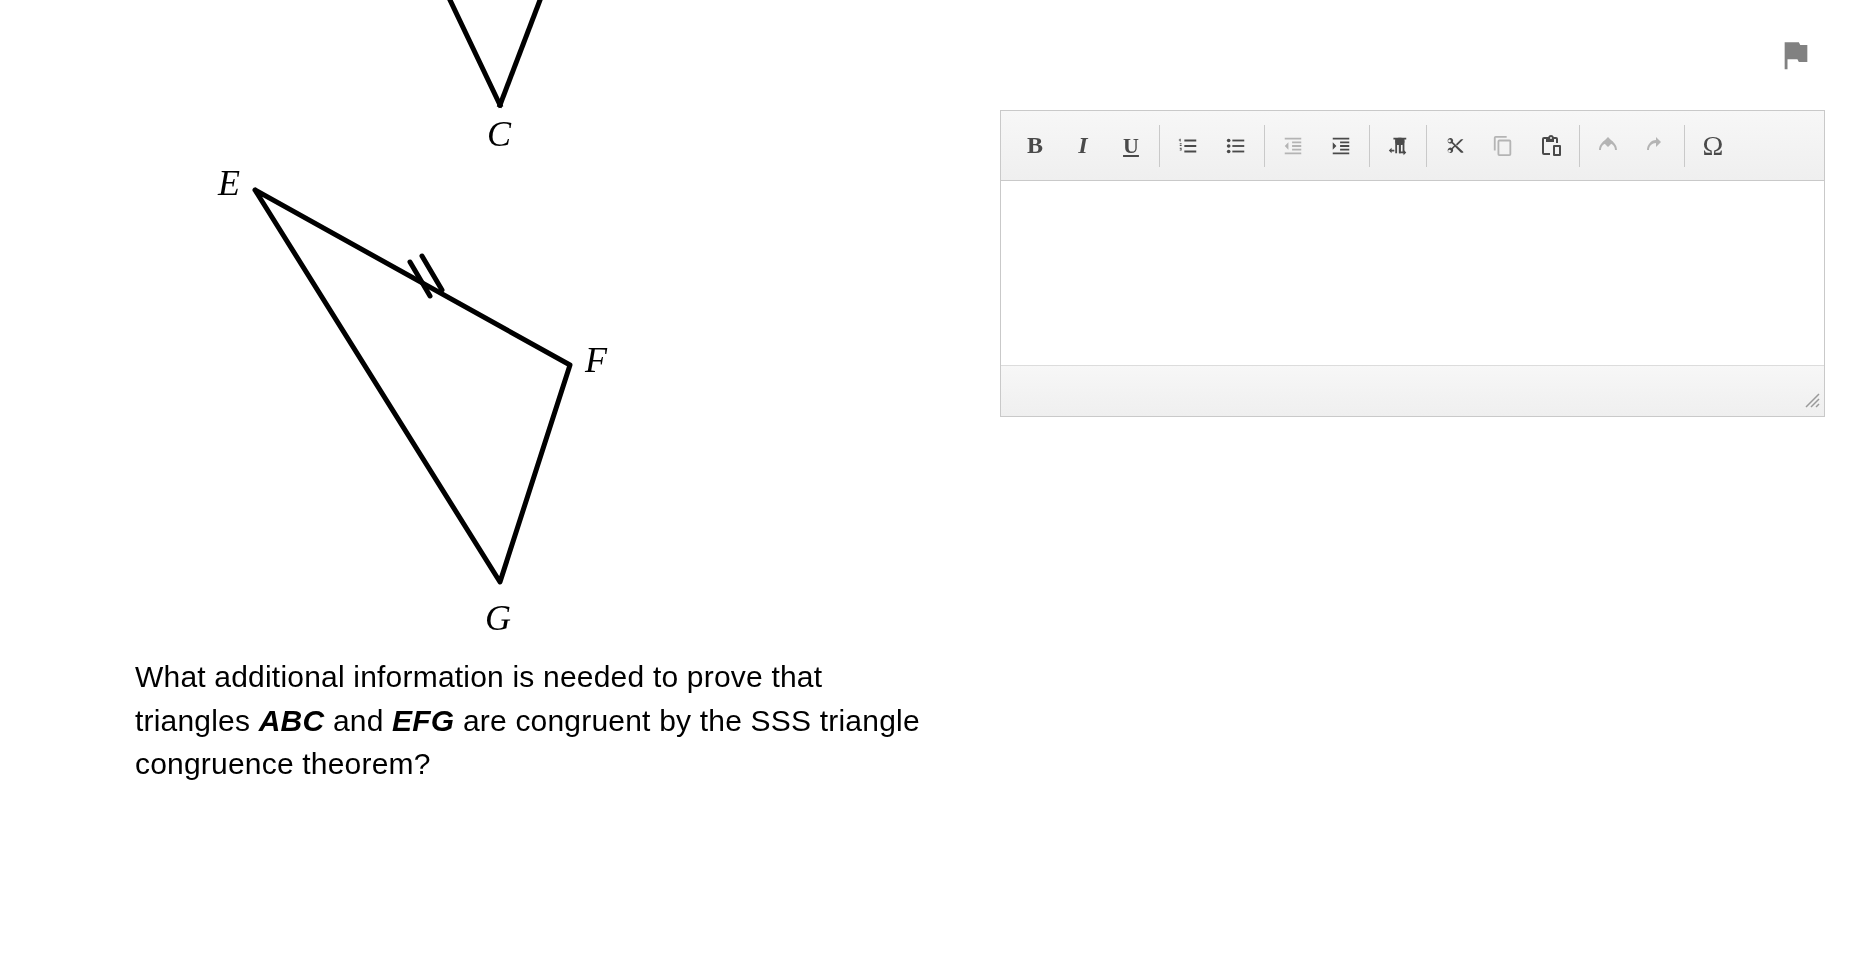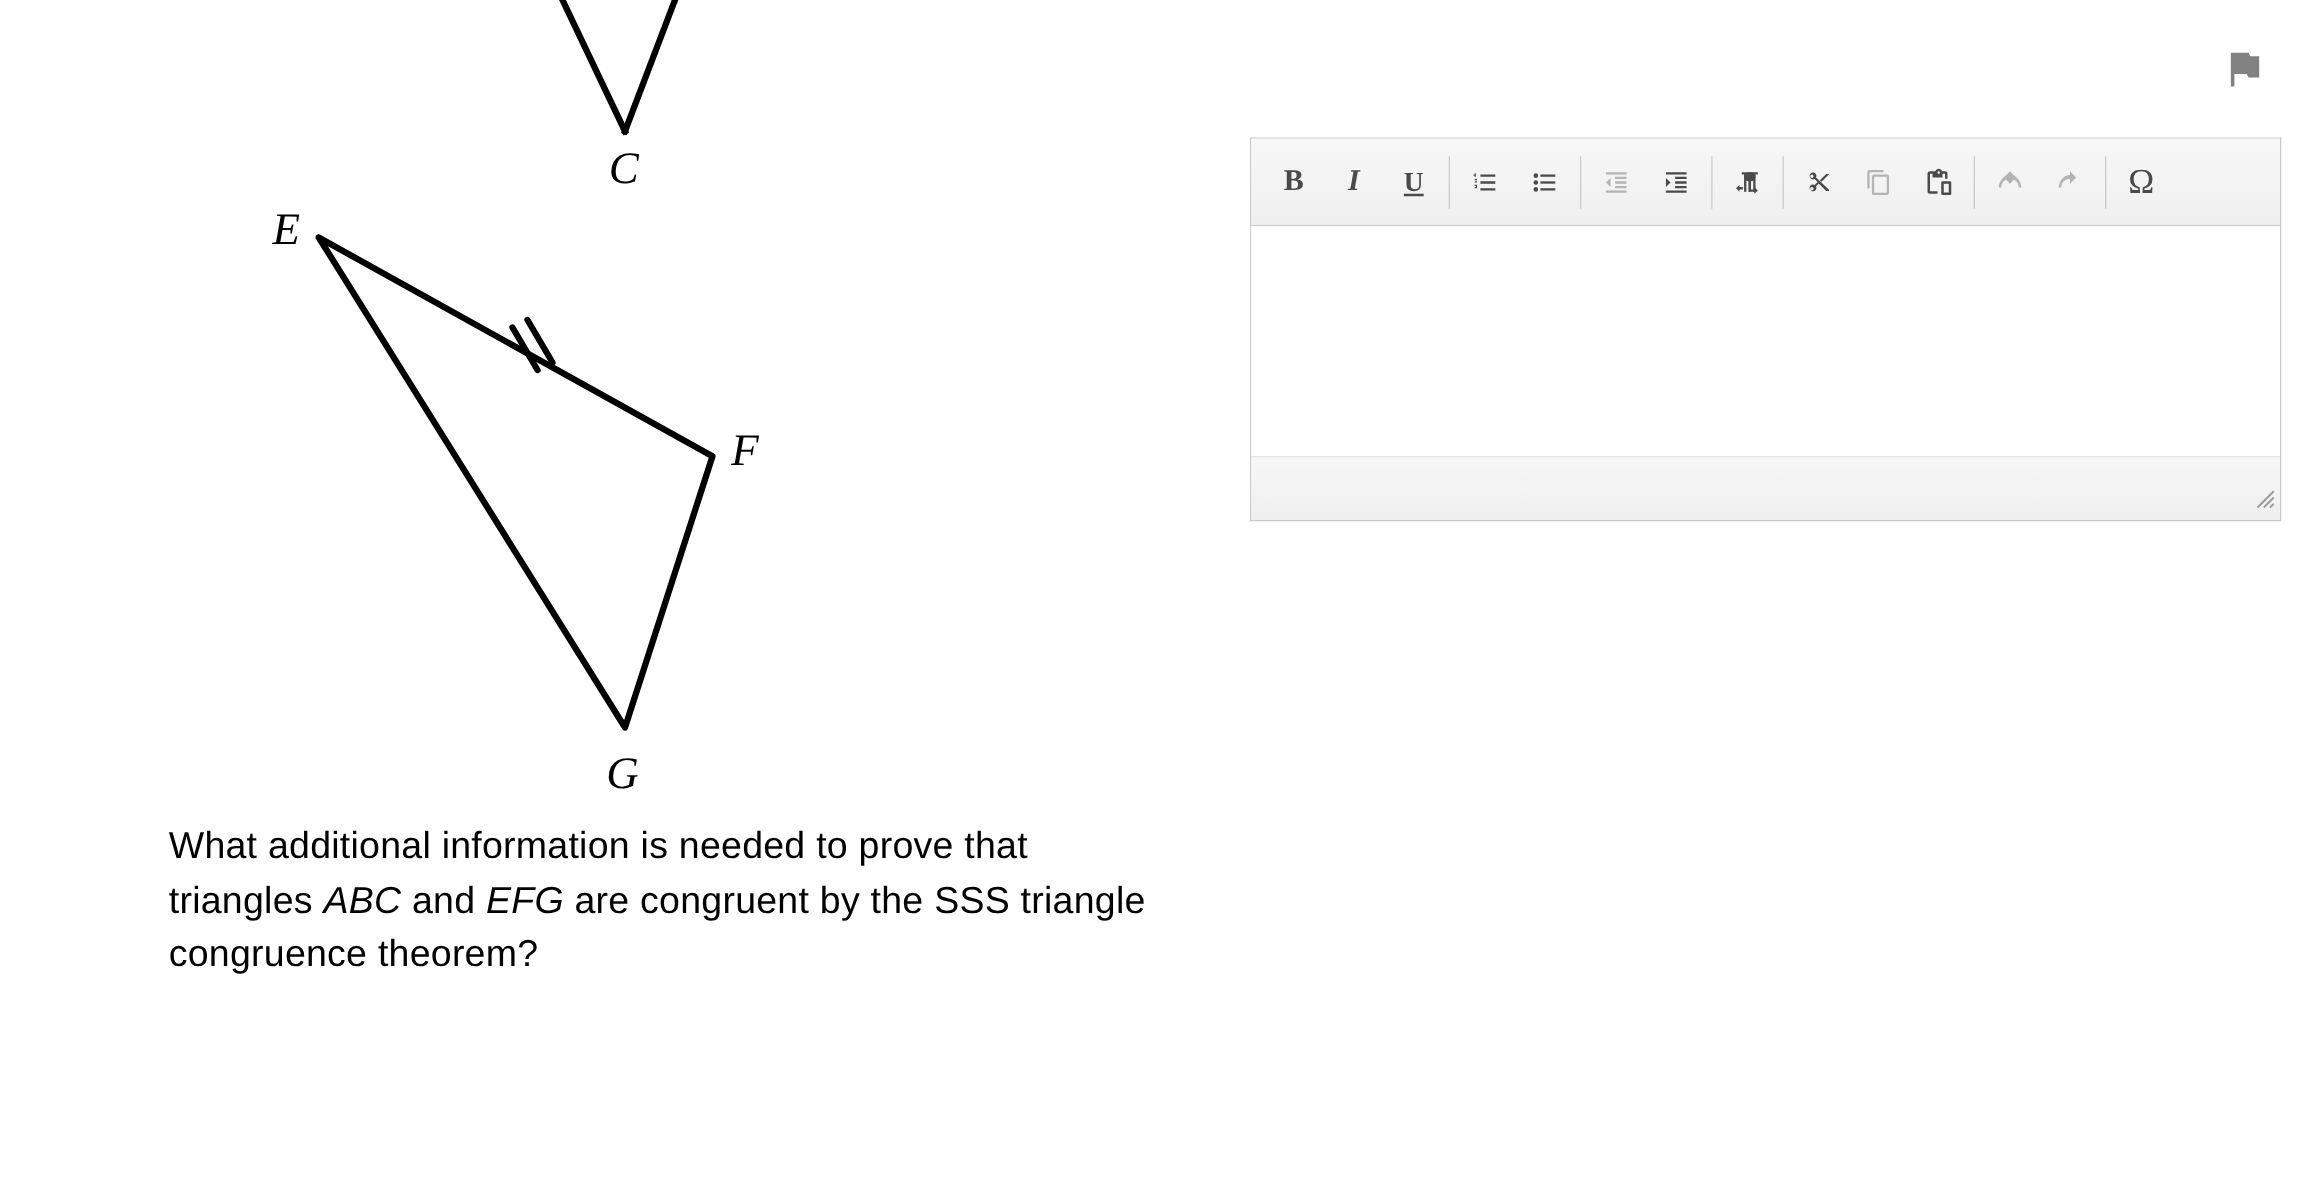--- a/index.html
+++ b/index.html
@@ -22,21 +22,21 @@
 
   .question {
     position: absolute;
     left: 135px; top: 655px;
     width: 790px;
     font-size: 30px;
     line-height: 1.45;
     color: #000;
     letter-spacing: 0.2px;
   }
-  .question .italic { font-style: italic; }
+  .question .italic { font-style: italic; font-weight: bold; }
 
   .flag {
     position: absolute;
     right: 45px; top: 38px;
     color: #818181;
     cursor: pointer;
   }
   .flag svg { display: block; }
 
   .editor {

